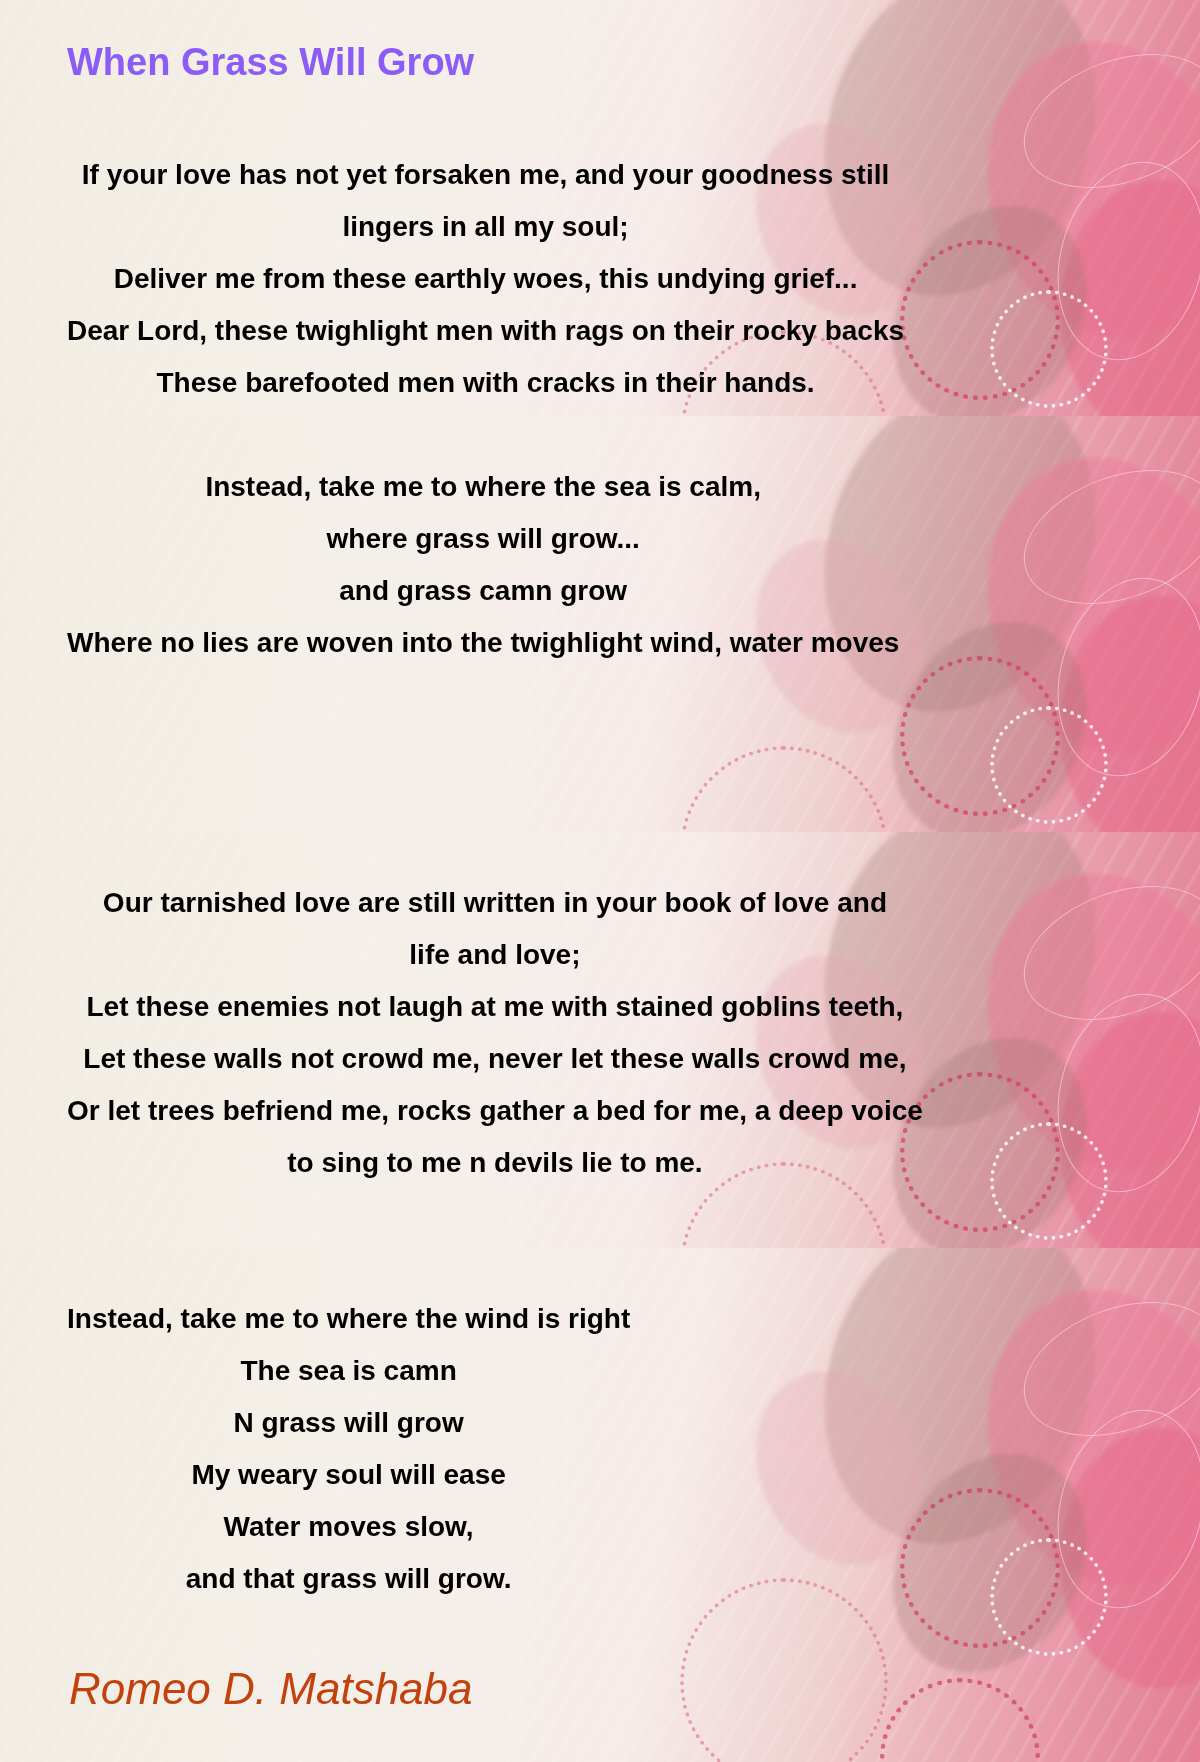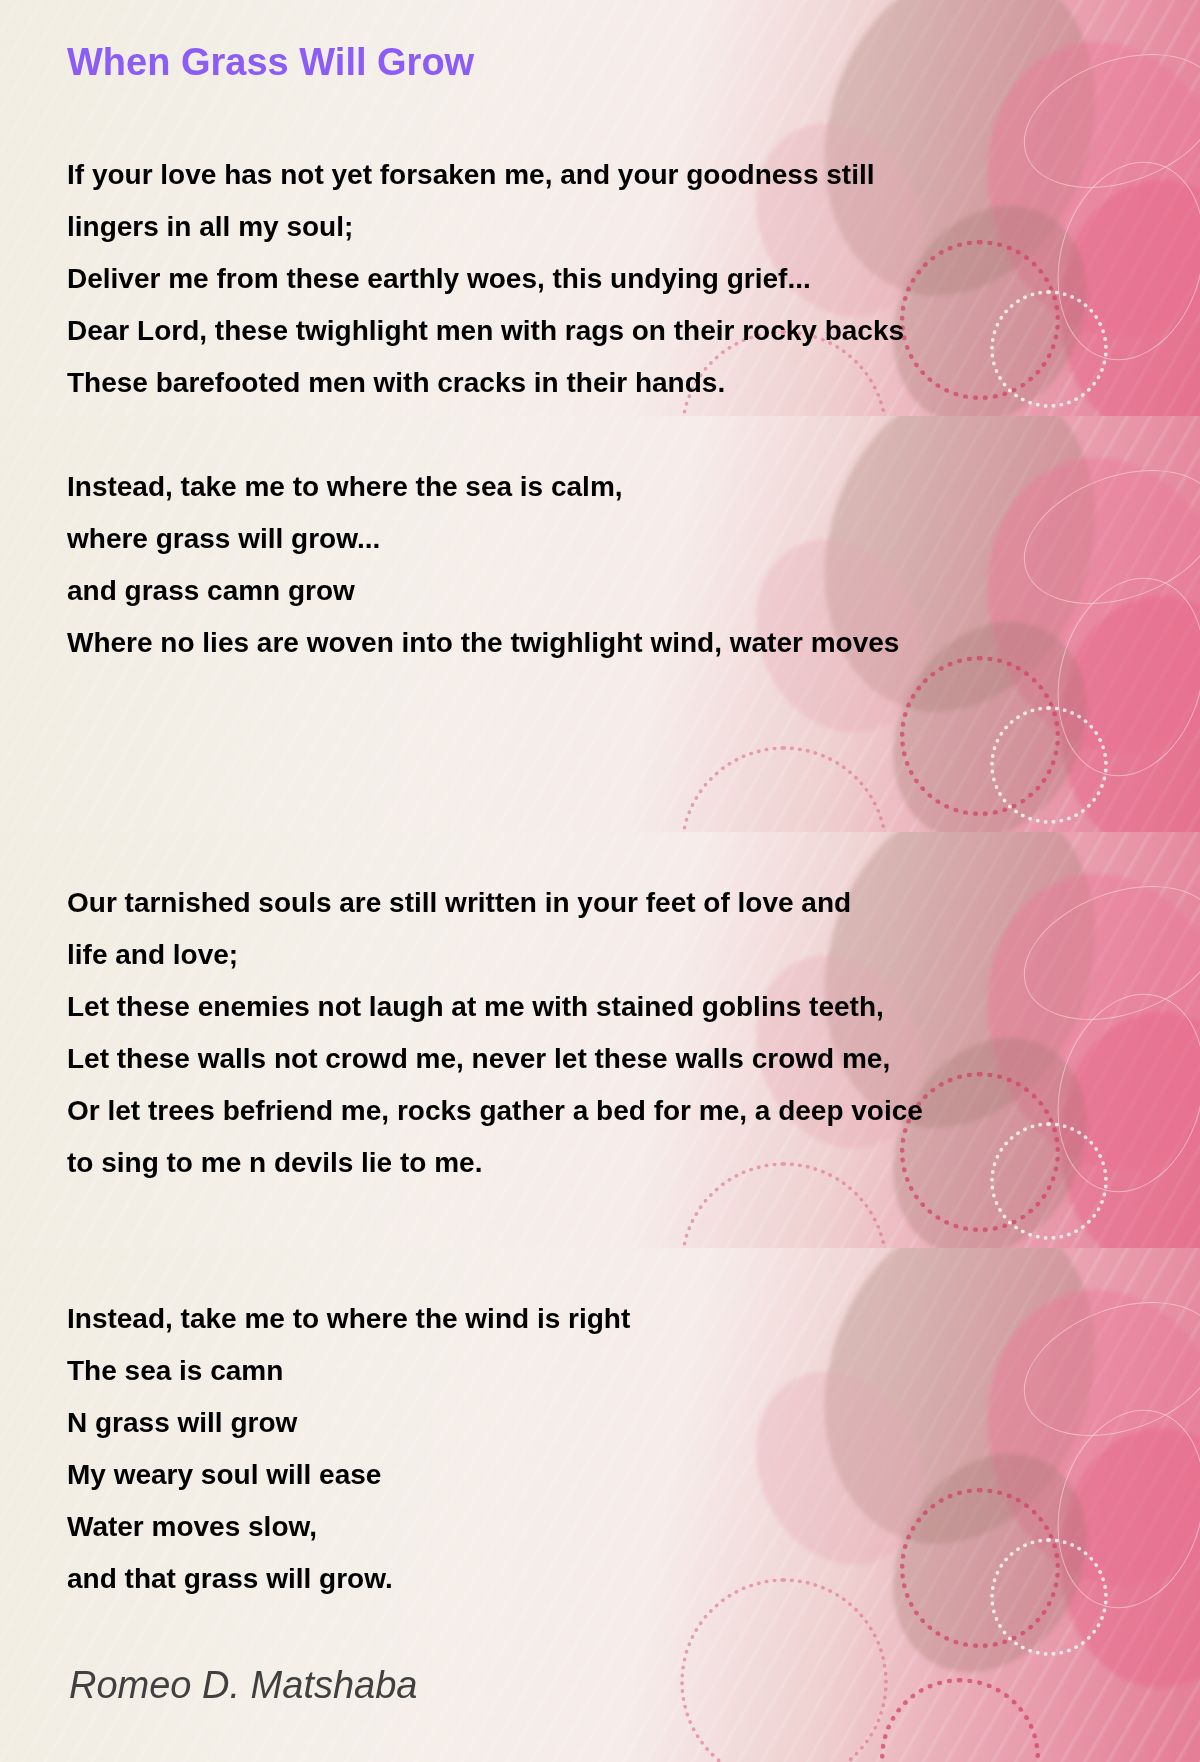--- a/index.html
+++ b/index.html
@@ -65,37 +65,38 @@
       font-size: 38px;
       font-weight: bold;
       color: #8b5cf6;
       letter-spacing: 0px;
       white-space: nowrap;
     }
     .stanza {
       position: absolute;
       left: 67px;
       margin: 0;
+      text-align: center;
     }
     .line {
       display: block;
       font-size: 28px;
       font-weight: bold;
       color: #000;
       line-height: 52px;
       height: 52px;
       white-space: nowrap;
     }
     .author {
       position: absolute;
       left: 69px;
       top: 1664px;
-      font-size: 38px;
+      font-size: 44px;
       font-style: italic;
-      color: #404040;
+      color: #c2410c;
       white-space: nowrap;
     }
   </style>
 </head>
 <body>
 
 <div class="tile" style="top:0px;">
   <div class="streak"></div>
   <div class="blob b1"></div>
   <div class="blob b2"></div>
@@ -161,21 +162,21 @@
   </div>
 
   <div class="stanza" style="top:461px;">
     <span class="line">Instead, take me to where the sea is calm,</span>
     <span class="line">where grass will grow...</span>
     <span class="line">and grass camn grow</span>
     <span class="line">Where no lies are woven into the twighlight wind, water moves</span>
   </div>
 
   <div class="stanza" style="top:877px;">
-    <span class="line">Our tarnished souls are still written in your feet of love and</span>
+    <span class="line">Our tarnished love are still written in your book of love and</span>
     <span class="line">life and love;</span>
     <span class="line">Let these enemies not laugh at me with stained goblins teeth,</span>
     <span class="line">Let these walls not crowd me, never let these walls crowd me,</span>
     <span class="line">Or let trees befriend me, rocks gather a bed for me, a deep voice</span>
     <span class="line">to sing to me n devils lie to me.</span>
   </div>
 
   <div class="stanza" style="top:1293px;">
     <span class="line">Instead, take me to where the wind is right</span>
     <span class="line">The sea is camn</span>

